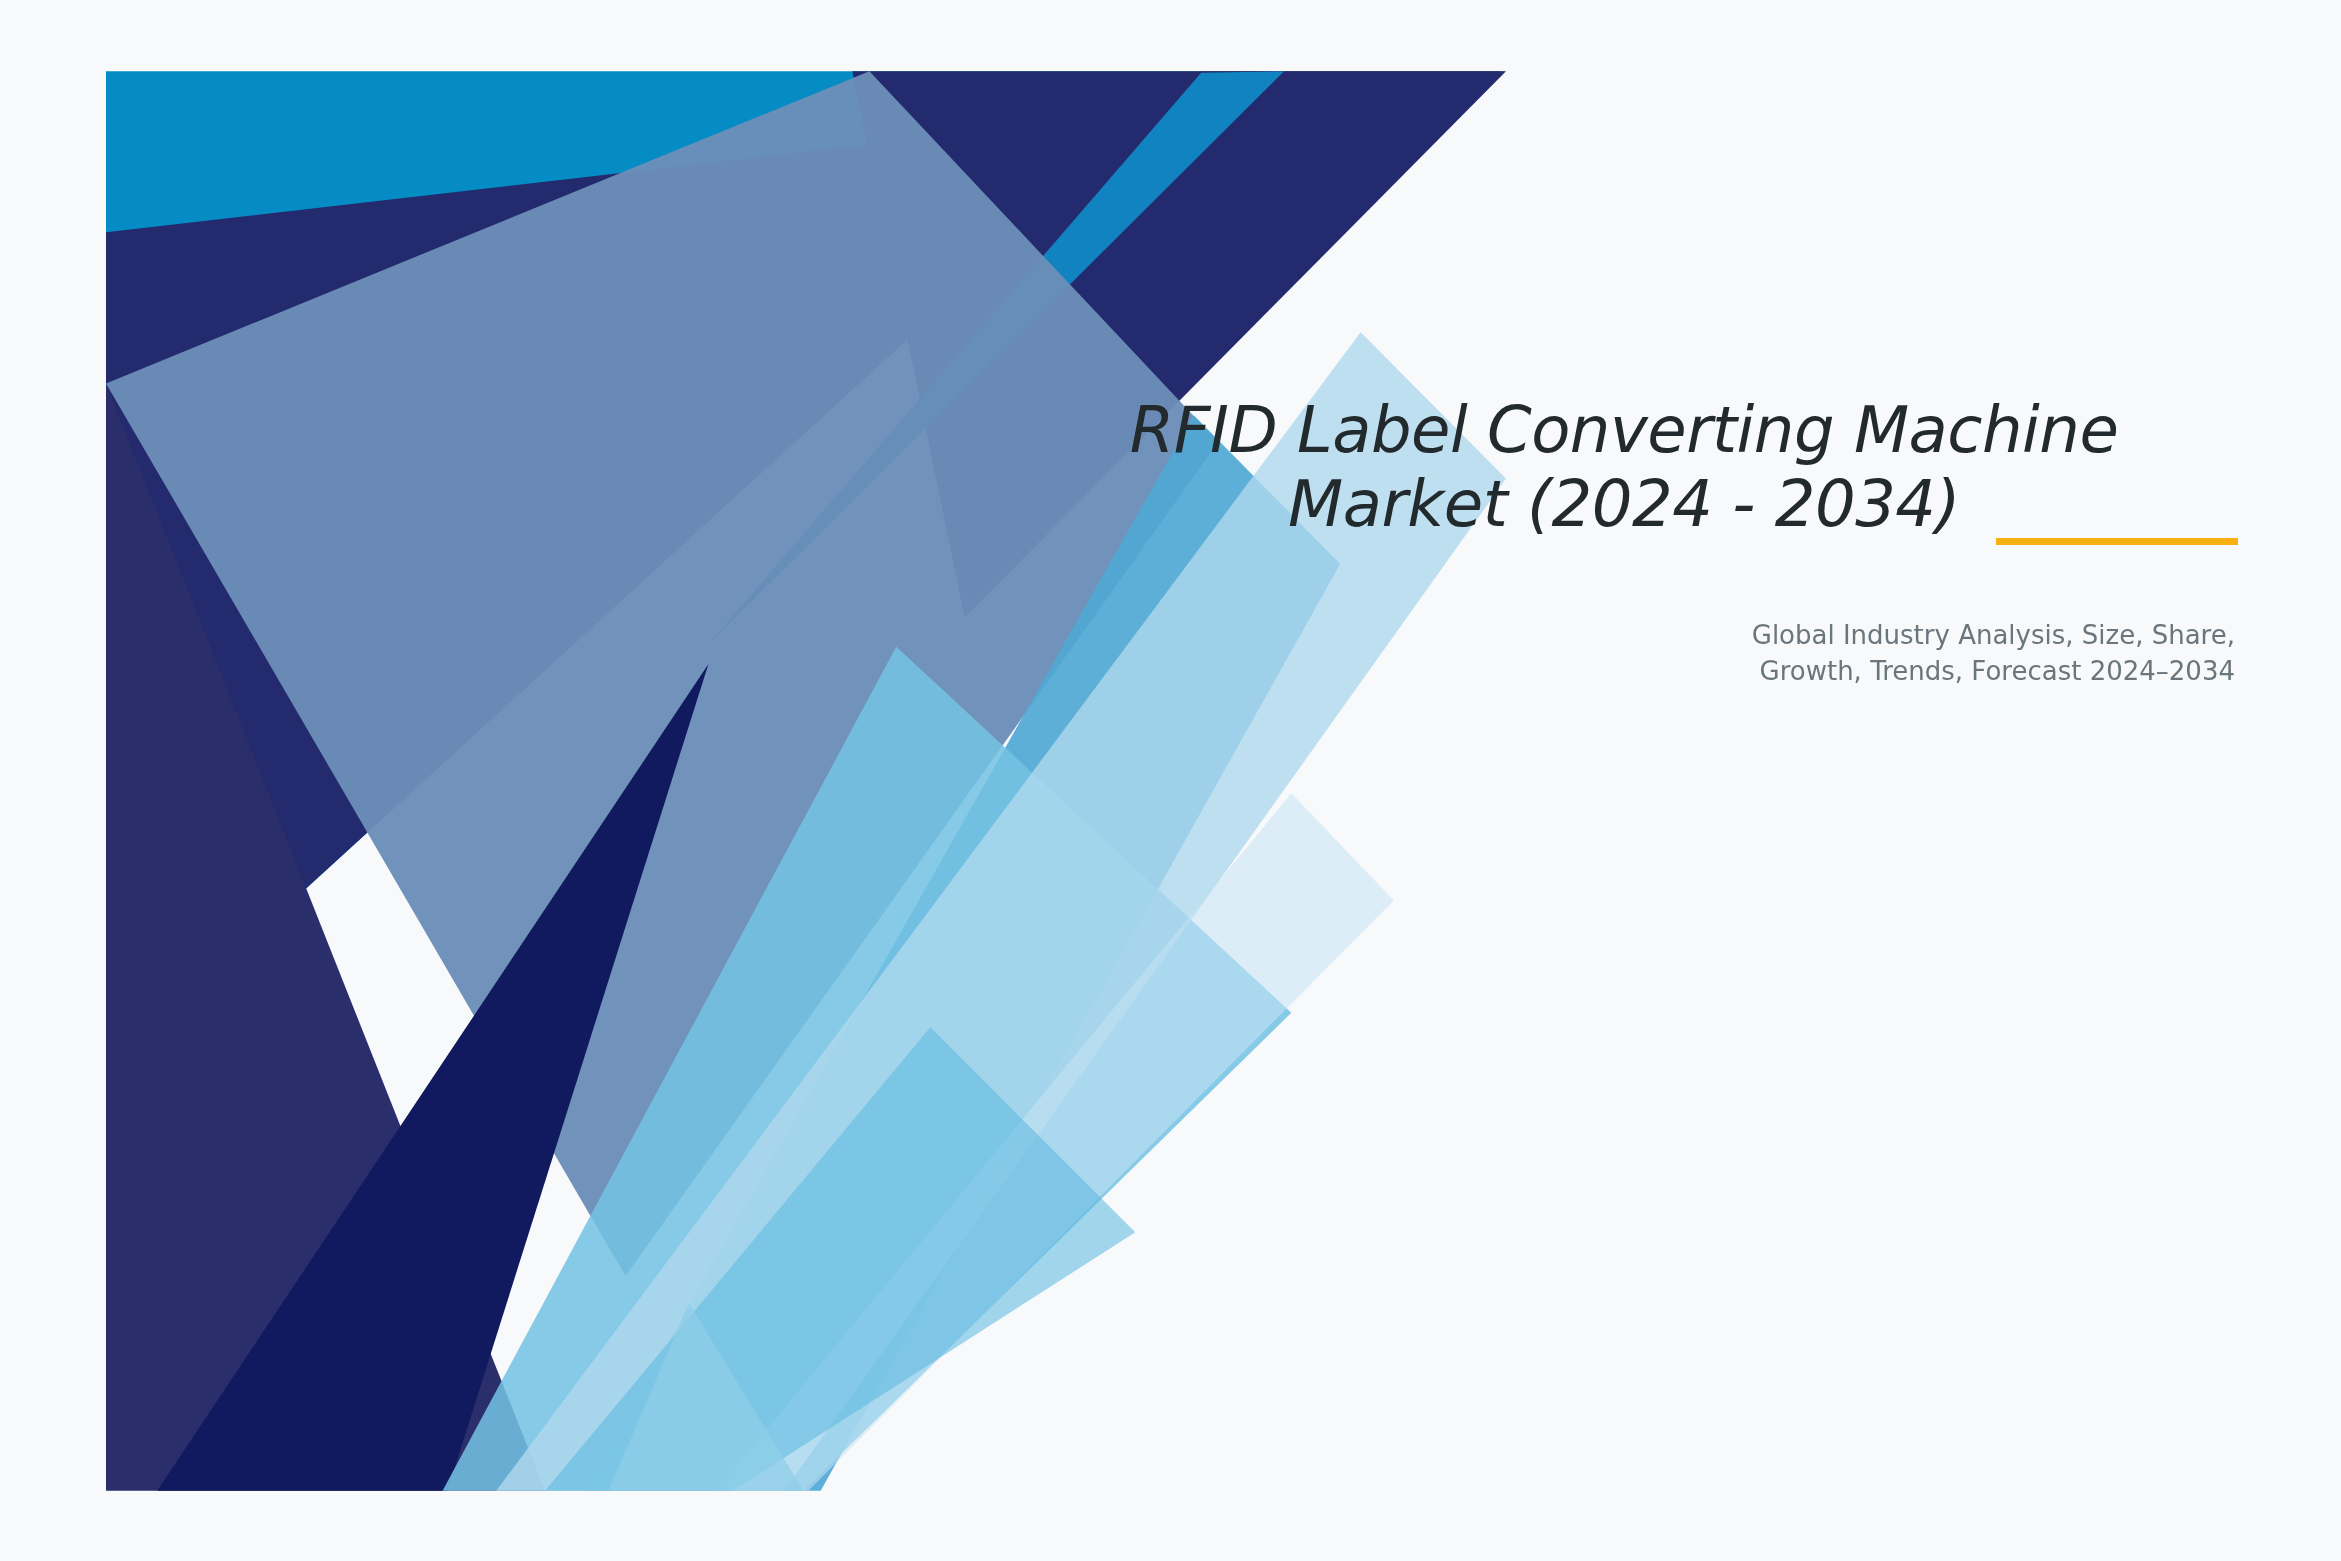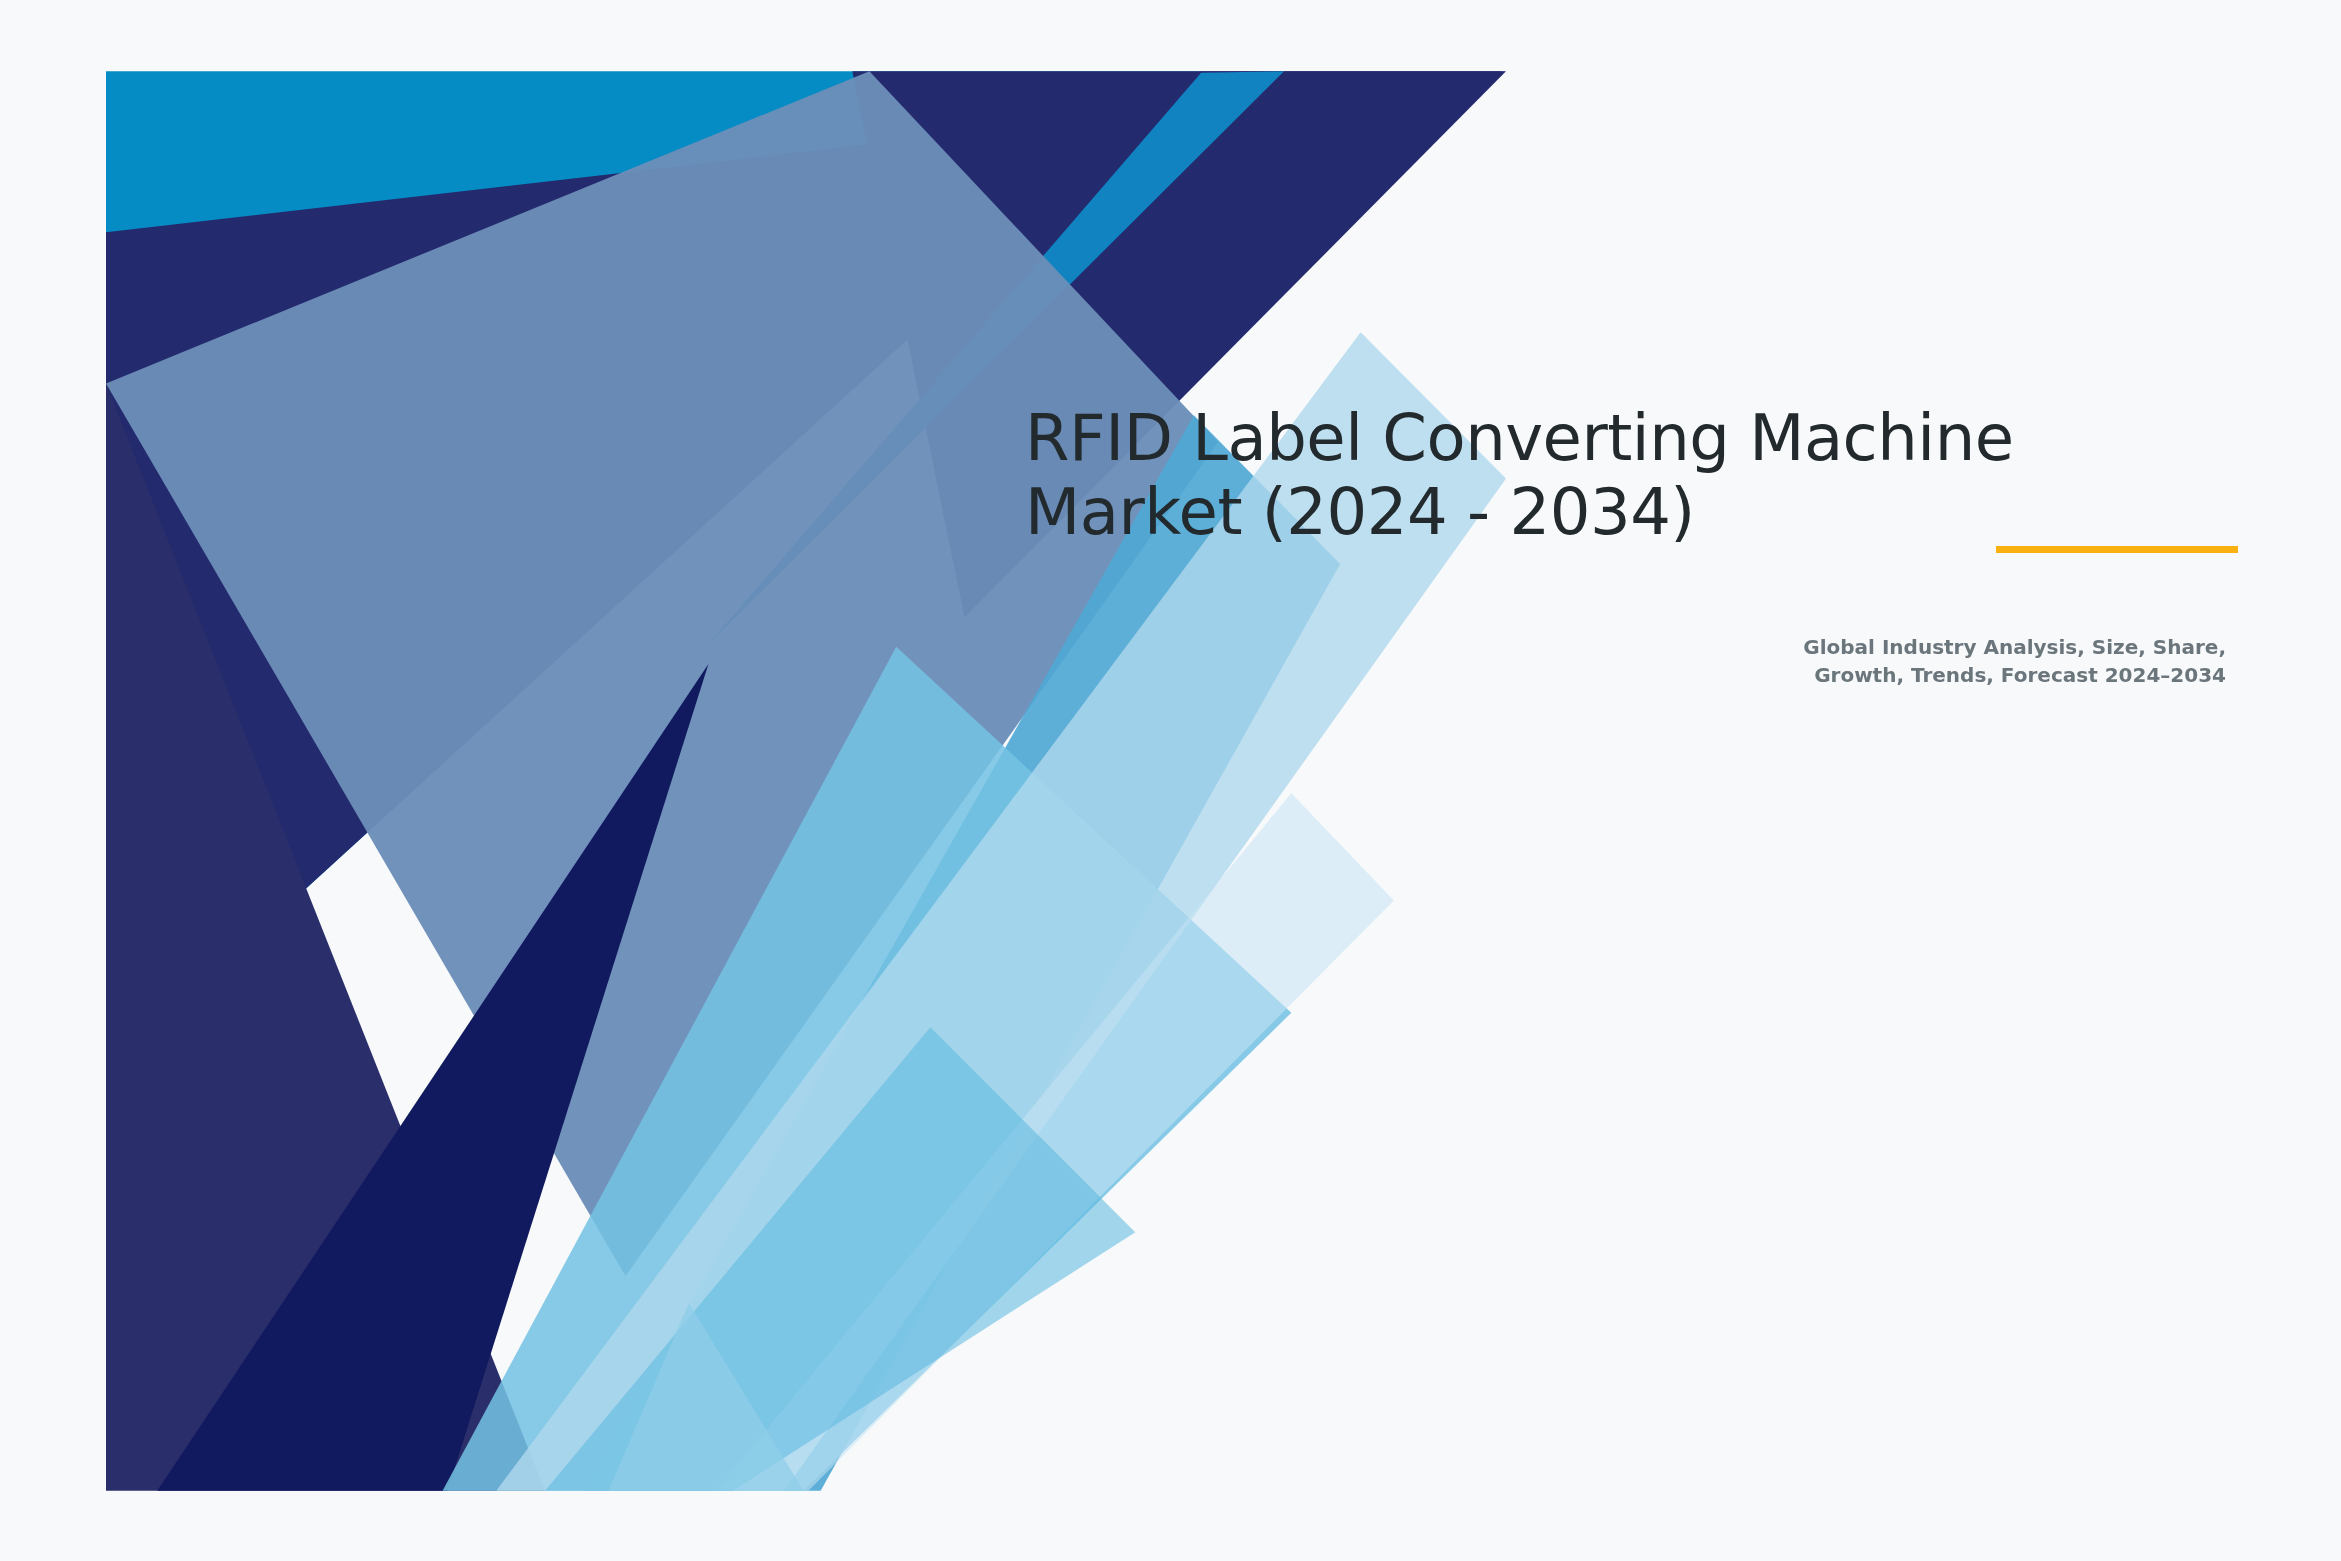--- a/index.html
+++ b/index.html
@@ -43,50 +43,51 @@
     width: 1230px;
     text-align: right;
   }
 
   .title-wrap {
     position: relative;
     display: block;
   }
 
   .cover-title {
-    margin: 16px;
+    margin: 8px;
     font-family: "DejaVu Sans", sans-serif;
     font-weight: 400;
     font-size: 64px;
     line-height: 1.16;
     letter-spacing: -0.5px;
     color: #232A2E;
-    text-align: left;
+    text-align: center;
     white-space: pre-line;
     position: relative;
     z-index: 2;
+    font-style: italic;
   }
 
   
   .title-accent {
     position: absolute;
     right: 1px;
     top: 145px;
     width: 242px;
     height: 7.3px;
     background: #F9B112;
     z-index: 3;
   }
 
   .cover-subtitle {
-    margin: 13px;
+    margin: 4px;
     padding-top: 69px;
     font-family: "DejaVu Sans", sans-serif;
-    font-weight: 700;
-    font-size: 20px;
+    font-weight: 400;
+    font-size: 26px;
     line-height: 1.36;
     color: #6B757C;
     text-align: right;
     white-space: pre-line;
   }
 </style>
 </head>
 <body>
 
 <div class="cover">

